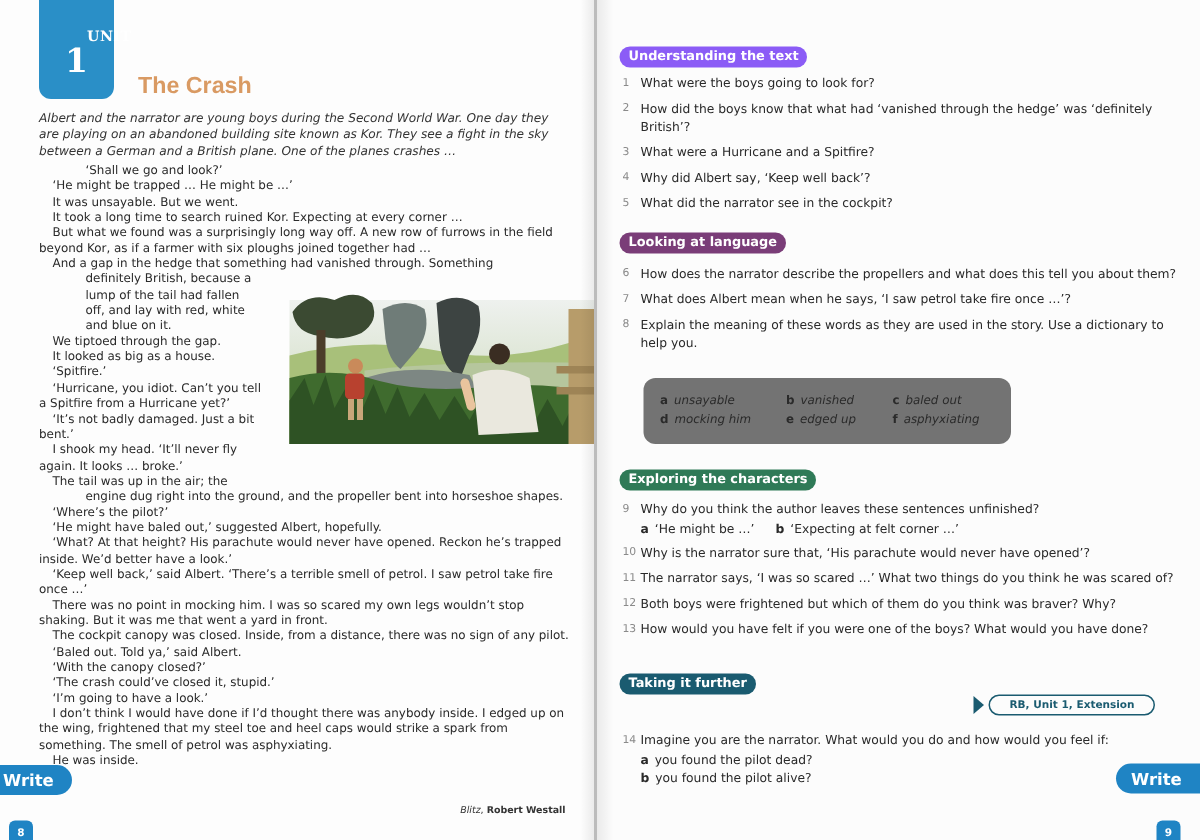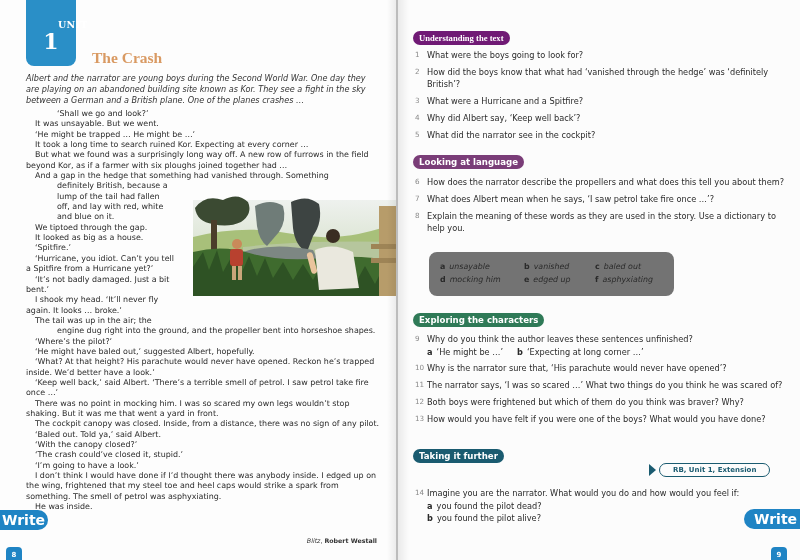--- a/index.html
+++ b/index.html
@@ -15,37 +15,37 @@
   .gutter-line { position: absolute; left: 396px; top: 0; width: 2px; height: 100%; background: #bcbcbc; }
   .gutter-shadow-r { position: absolute; left: 0; top: 0; width: 12px; height: 100%;
     background: linear-gradient(to left, rgba(0,0,0,0), rgba(0,0,0,0.08)); }
 
   
   .unit-badge { position: absolute; left: 26px; top: 0; width: 50px; height: 66px;
     background: #2a8fc7; border-radius: 0 0 8px 8px; color: #fff; text-align: center; }
   .unit-badge .unit-word { display: block; font-family: "DejaVu Serif", serif; font-weight: bold; font-size: 9.5px; margin-top: 19px; letter-spacing: 0.3px; margin-left: 32px; }
   .unit-badge .unit-num { display: block; font-family: "DejaVu Serif", serif; font-weight: bold; font-size: 22px; line-height: 20px; margin-top: 1px; }
 
-  .title { position: absolute; left: 92px; top: 49px; font-size: 15.5px; font-weight: bold; color: #d99a63; font-family: Liberation Serif, serif; }
+  .title { position: absolute; left: 92px; top: 49px; font-size: 15.5px; font-weight: bold; color: #d99a63; font-family: Liberation Sans, sans-serif; }
 
   .intro { position: absolute; left: 26px; top: 73px; width: 350px; font-size: 8.1px; line-height: 10.8px; font-style: italic; color: #333; }
 
   .story { position: absolute; left: 26px; top: 109px; width: 355px; font-size: 7.95px; line-height: 10.35px; color: #2a2a2a; }
   .story p { text-indent: 9px; }
   .story p.noindent { text-indent: 0; margin-left: 31px; }
   .story .narrow { width: 148px; }
   .story p.hang { padding-left: 42px; text-indent: 0; }
 
   .illustration { position: absolute; left: 183px; top: 192px; width: 215px; height: 104px; overflow: hidden; }
 
   .credit { position: absolute; right: 20px; top: 537px; font-size: 6.3px; color: #333; }
   .credit i { font-style: italic; }
   .credit b { font-weight: bold; }
 
-  .write-tab { position: absolute; height: 20px; background: #1f84c4; color: #fff; font-weight: bold; font-size: 14px;
+  .write-tab { position: absolute; height: 20px; background: #1f84c4; color: #fff; font-weight: bold; font-size: 11px;
     display: flex; align-items: center; padding: 0 8px; }
   .write-tab.left-tab { left: 0; top: 510px; width: 48px; border-radius: 0 10px 10px 0; padding-left: 2px; }
   .write-tab.right-tab { right: 0; top: 509px; width: 56px; border-radius: 10px 0 0 10px; padding-left: 10px; }
 
   .page-num { position: absolute; width: 16px; height: 16px; background: #1f84c4; color: #fff; font-size: 7px; font-weight: bold;
     display: flex; align-items: center; justify-content: center; border-radius: 4px 4px 0 0; top: 547px; }
   .page-num.left-num { left: 6px; }
   .page-num.right-num { left: 374px; }
 
   
@@ -79,22 +79,22 @@
     <div class="unit-badge">
       <span class="unit-word">UNIT</span>
       <span class="unit-num">1</span>
     </div>
     <div class="title">The Crash</div>
     <div class="intro">Albert and the narrator are young boys during the Second World War. One day they are playing on an abandoned building site known as Kor. They see a fight in the sky between a German and a British plane. One of the planes crashes …</div>
 
     <div class="story">
       <div id="story-top">
           <p class="noindent">‘Shall we go and look?’</p>
+          <p>‘He might be trapped … He might be …’</p>
           <p>It was unsayable. But we went.</p>
-          <p>‘He might be trapped … He might be …’</p>
           <p>It took a long time to search ruined Kor. Expecting at every corner …</p>
           <p>But what we found was a surprisingly long way off. A new row of furrows in the field beyond Kor, as if a farmer with six ploughs joined together had …</p>
           <p>And a gap in the hedge that something had vanished through. Something</p>
         </div>
       <div class="narrow" id="story-narrow">
           <p class="noindent">definitely British, because a lump of the tail had fallen off, and lay with red, white and blue on it.</p>
           <p>We tiptoed through the gap.</p>
           <p>It looked as big as a house.</p>
           <p>‘Spitfire.’</p>
           <p>‘Hurricane, you idiot. Can’t you tell a Spitfire from a Hurricane yet?’</p>
@@ -161,21 +161,21 @@
     </div>
 
     <div class="write-tab left-tab">Write</div>
     <div class="page-num left-num">8</div>
     <div class="gutter-shadow-l"></div>
   </div>
 
   <div class="page right">
     <div class="gutter-shadow-r"></div>
 
-    <div class="section-pill" style="top: 31px; background: #701a75; font-family: Liberation Serif, serif;">Understanding the text</div>
+    <div class="section-pill" style="top: 31px; background: #8b5cf6;">Understanding the text</div>
     <div class="q-list" style="top:49px;" id="sec0">
         <div class="q">
           <span class="num">1</span>
           <div class="qtext"><span>What were the boys going to look for?</span></div>
         </div>
         <div class="q">
           <span class="num">2</span>
           <div class="qtext"><span>How did the boys know that what had ‘vanished through the hedge’ was ‘definitely British’?</span></div>
         </div>
         <div class="q">
@@ -217,21 +217,21 @@
           <span class="word c1"><b>d</b><span>mocking him</span></span>
           <span class="word c2"><b>e</b><span>edged up</span></span>
           <span class="word c3"><b>f</b><span>asphyxiating</span></span>
         </div>
       </div>
 
     <div class="section-pill" style="top: 313px; background: rgb(47, 122, 87);">Exploring the characters</div>
     <div class="q-list" style="top:333px;" id="sec2">
         <div class="q">
           <span class="num">9</span>
-          <div class="qtext"><span>Why do you think the author leaves these sentences unfinished?</span><div><span class="sub"><b>a</b><span>‘He might be …’</span></span><span class="sub"><b>b</b><span>‘Expecting at long corner …’</span></span></div></div>
+          <div class="qtext"><span>Why do you think the author leaves these sentences unfinished?</span><div><span class="sub"><b>a</b><span>‘He might be …’</span></span><span class="sub"><b>b</b><span>‘Expecting at felt corner …’</span></span></div></div>
         </div>
         <div class="q">
           <span class="num">10</span>
           <div class="qtext"><span>Why is the narrator sure that, ‘His parachute would never have opened’?</span></div>
         </div>
         <div class="q">
           <span class="num">11</span>
           <div class="qtext"><span>The narrator says, ‘I was so scared …’ What two things do you think he was scared of?</span></div>
         </div>
         <div class="q">

